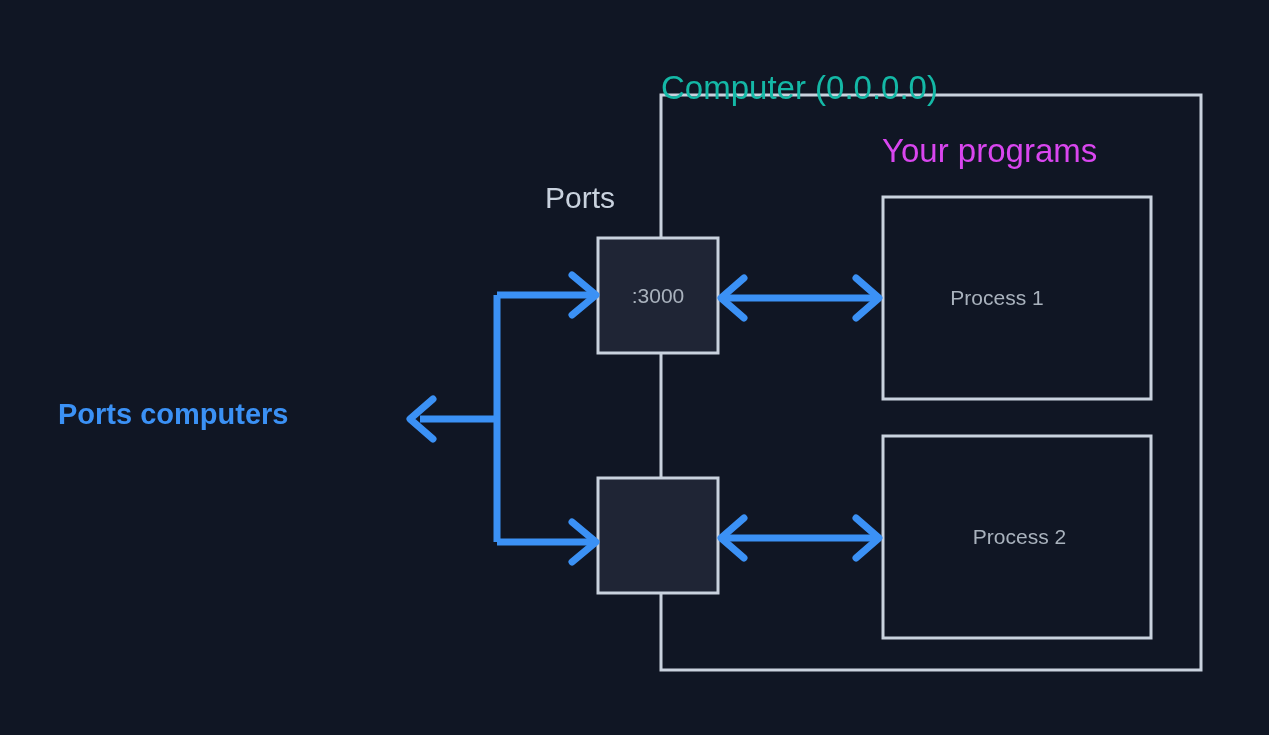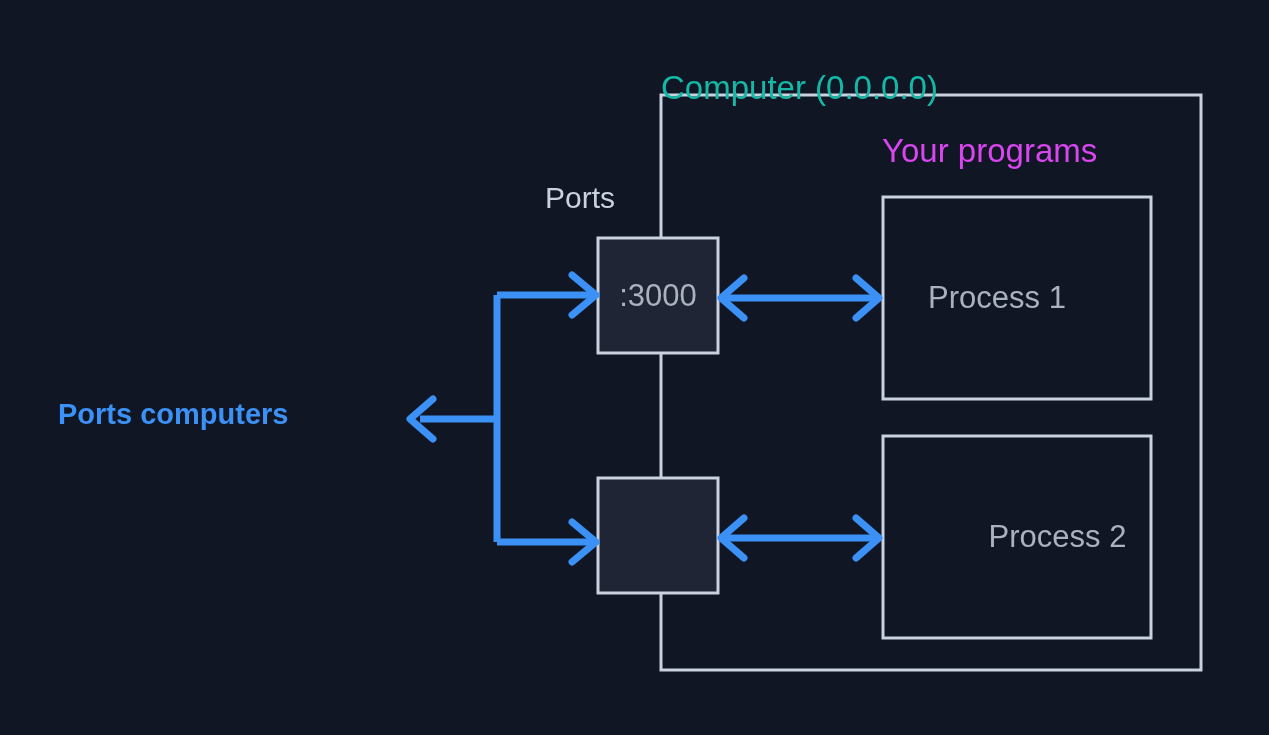--- a/index.html
+++ b/index.html
@@ -54,27 +54,27 @@
     font-weight: bold;
     color: #3b91f5;
   }
   
   .box-text {
     position: absolute;
     display: flex;
     align-items: center;
     justify-content: center;
     color: #a9b2bd;
-    font-size: 31px;
+    font-size: 21px;
     border-radius: 23px;
   }
   #port-3000-text { left: 598px; top: 238px; width: 120px; height: 115px; }
   #port-4200-text { left: 598px; top: 478px; width: 120px; height: 115px; }
   #process-1-text { left: 883px; top: 197px; width: 228px; height: 202px; }
-  #process-2-text { left: 883px; top: 436px; width: 281px; height: 202px; padding-left: 34px; }
+  #process-2-text { left: 845px; top: 436px; width: 281px; height: 202px; padding-left: 34px; }
 </style>
 </head>
 <body>
 
 <div id="canvas">
 
   <svg id="diagram-svg" viewBox="0 0 1269 735" xmlns="http://www.w3.org/2000/svg">
 
     <g>
       <path d="M 661 670 L 661 95 L 1201 95 L 1201 670 L 661 670 Z" fill="none" stroke="#c9d2de" stroke-width="3"></path>

